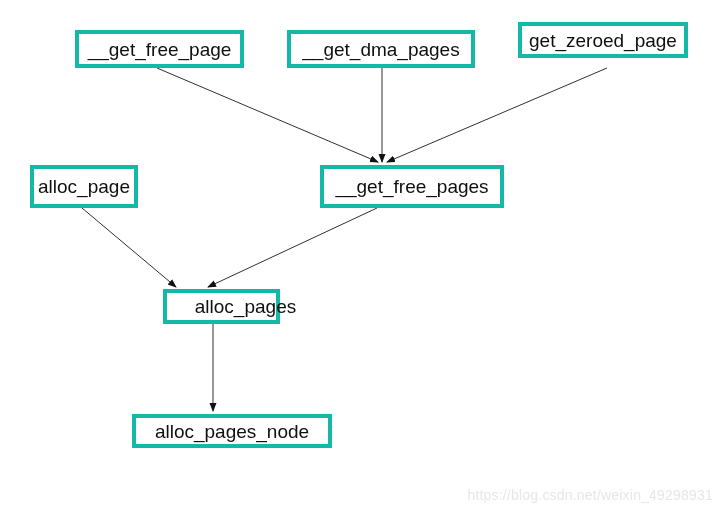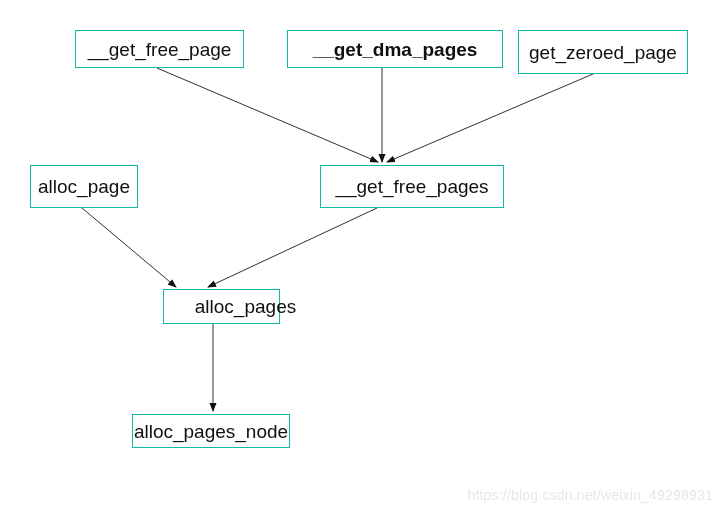--- a/index.html
+++ b/index.html
@@ -18,21 +18,21 @@
   .edges-layer {
     position: absolute;
     left: 0;
     top: 0;
     width: 720px;
     height: 512px;
   }
   .node {
     position: absolute;
     box-sizing: border-box;
-    border: 1px solid #14b8a6;
+    border: 4px solid #14b8a6;
     background: #ffffff;
     display: flex;
     align-items: center;
     justify-content: center;
     font-size: 19px;
     color: #0f0f0f;
     white-space: nowrap;
     line-height: 1;
   }
   .watermark {
@@ -59,27 +59,27 @@
     <line x1="157" y1="68" x2="378" y2="162" stroke="#303030" stroke-width="1" marker-end="url(#arrowhead)"></line>
     <line x1="382" y1="68" x2="382" y2="162" stroke="#303030" stroke-width="1" marker-end="url(#arrowhead)"></line>
     <line x1="607" y1="68" x2="387" y2="162" stroke="#303030" stroke-width="1" marker-end="url(#arrowhead)"></line>
     <line x1="82" y1="208" x2="176" y2="287" stroke="#303030" stroke-width="1" marker-end="url(#arrowhead)"></line>
     <line x1="377" y1="208" x2="208" y2="287" stroke="#303030" stroke-width="1" marker-end="url(#arrowhead)"></line>
     <line x1="213" y1="324" x2="213" y2="411" stroke="#303030" stroke-width="1" marker-end="url(#arrowhead)"></line>
   </svg>
 
   <div class="node" style="left:75px;  top:30px;  width:169px; height:38px;">__get_free_page</div>
 
-  <div class="node" style="left:287px; top:30px;  width:216px; height:38px;font-weight:bold;">__get_dma_pages</div>
+  <div class="node" style="left:287px; top:30px;  width:188px; height:38px;">__get_dma_pages</div>
 
-  <div class="node" style="left:518px; top:30px;  width:170px; height:44px;">get_zeroed_page</div>
+  <div class="node" style="left:518px; top:22px;  width:170px; height:36px;">get_zeroed_page</div>
 
   <div class="node" style="left:30px;  top:165px; width:108px; height:43px;">alloc_page</div>
 
   <div class="node" style="left:291px; top:165px; width:184px; height:43px;margin-left:29px;">__get_free_pages</div>
 
   <div class="node" style="left:163px; top:289px; width:117px; height:35px;padding-left:48px;">alloc_pages</div>
 
-  <div class="node" style="left:132px; top:414px; width:158px; height:34px;">alloc_pages_node</div>
+  <div class="node" style="left:132px; top:414px; width:200px; height:34px;">alloc_pages_node</div>
 
   <div class="watermark">https://blog.csdn.net/weixin_49298931</div>
 
 </div>
 
 </body></html>

